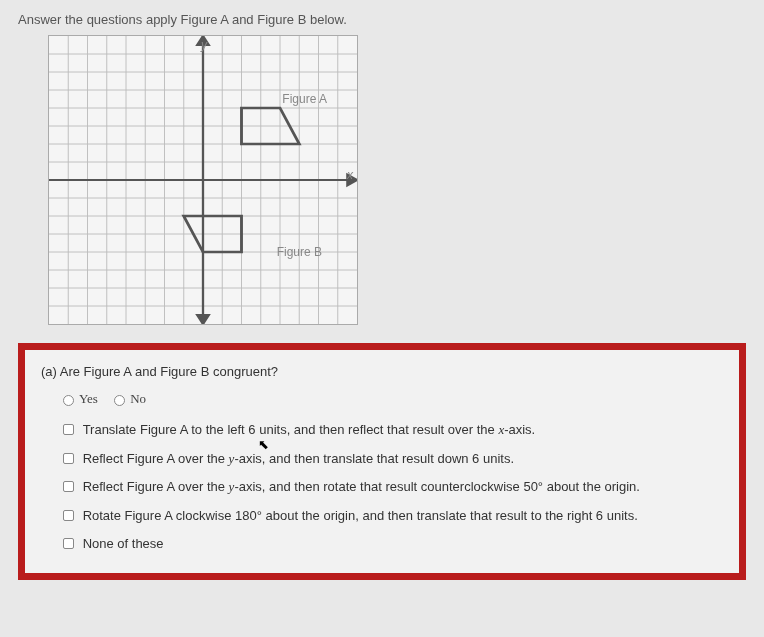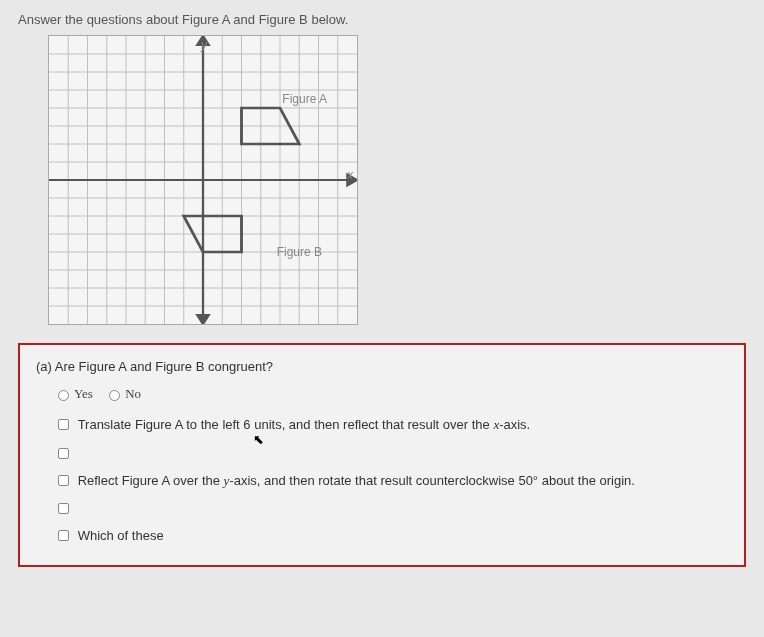--- a/index.html
+++ b/index.html
@@ -16,21 +16,21 @@
     .instruction { color: #555; margin-bottom: 8px; }
     .graph-container {
       background: #f5f5f5;
       border: 1px solid #aaa;
       width: 310px;
       height: 290px;
       margin-left: 30px;
       position: relative;
     }
     .questions {
-      border: 2px solid #b91c1c;
+      border: 7px solid #b91c1c;
       background: #f2f2f2;
       padding: 14px 16px 10px;
       margin-top: 18px;
     }
     .qline { margin-bottom: 12px; color: #333; }
     .indent { margin-left: 22px; margin-top: 10px; margin-bottom: 14px; font-family: Liberation Serif, serif; }
     .radio, .check {
       display: inline-block;
       width: 11px; height: 11px;
       border: 1px solid #888;
@@ -51,21 +51,21 @@
     .cursor {
       position: absolute;
       font-size: 13px;
       color: #000;
       pointer-events: none;
     }
   </style>
 </head>
 <body>
 
-<div class="instruction">Answer the questions about Figure A and Figure B below.</div>
+<div class="instruction">Answer the questions apply Figure A and Figure B below.</div>
 
 <div class="graph-container">
   <svg viewBox="-8 -8 16 16" width="100%" height="100%" preserveAspectRatio="none" style="transform: scaleY(-1);">
     <g stroke="#bbb" stroke-width="0.05">
       <line x1="-8" y1="-7" x2="8" y2="-7"></line>
         <line x1="-8" y1="-6" x2="8" y2="-6"></line>
         <line x1="-8" y1="-5" x2="8" y2="-5"></line>
         <line x1="-8" y1="-4" x2="8" y2="-4"></line>
         <line x1="-8" y1="-3" x2="8" y2="-3"></line>
         <line x1="-8" y1="-2" x2="8" y2="-2"></line>
@@ -121,29 +121,31 @@
 
 
   <div class="opt" style="position:relative;">
     <span class="check"></span>
     <span class="opt-label"><span>Translate Figure A to the left 6 units, and then reflect that result over the </span><span class="math-var">x</span><span>-axis.</span></span>
     <span class="cursor" style="left:195px; top:16px;">⬉</span>
   </div>
 
   <div class="opt">
     <span class="check"></span>
+    <span class="opt-label"><span>Reflect Figure A over the </span><span class="math-var">y</span><span>-axis, and then translate that result down 6 units.</span></span>
   </div>
 
   <div class="opt">
     <span class="check"></span>
     <span class="opt-label"><span>Reflect Figure A over the </span><span class="math-var">y</span><span>-axis, and then rotate that result counterclockwise 50° about the origin.</span></span>
   </div>
 
   <div class="opt">
     <span class="check"></span>
+    <span class="opt-label">Rotate Figure A clockwise 180° about the origin, and then translate that result to the right 6 units.</span>
   </div>
 
   <div class="opt">
     <span class="check"></span>
-    <span class="opt-label">Which of these</span>
+    <span class="opt-label">None of these</span>
   </div>
 
 </div>
 
 </body></html>

